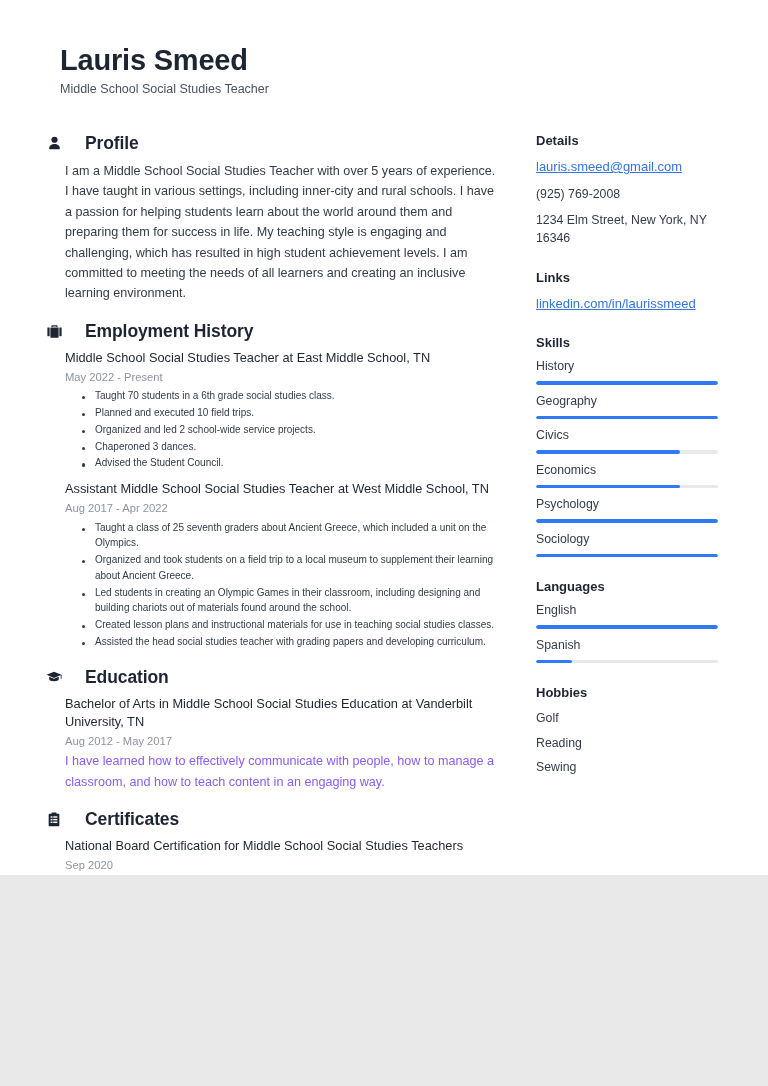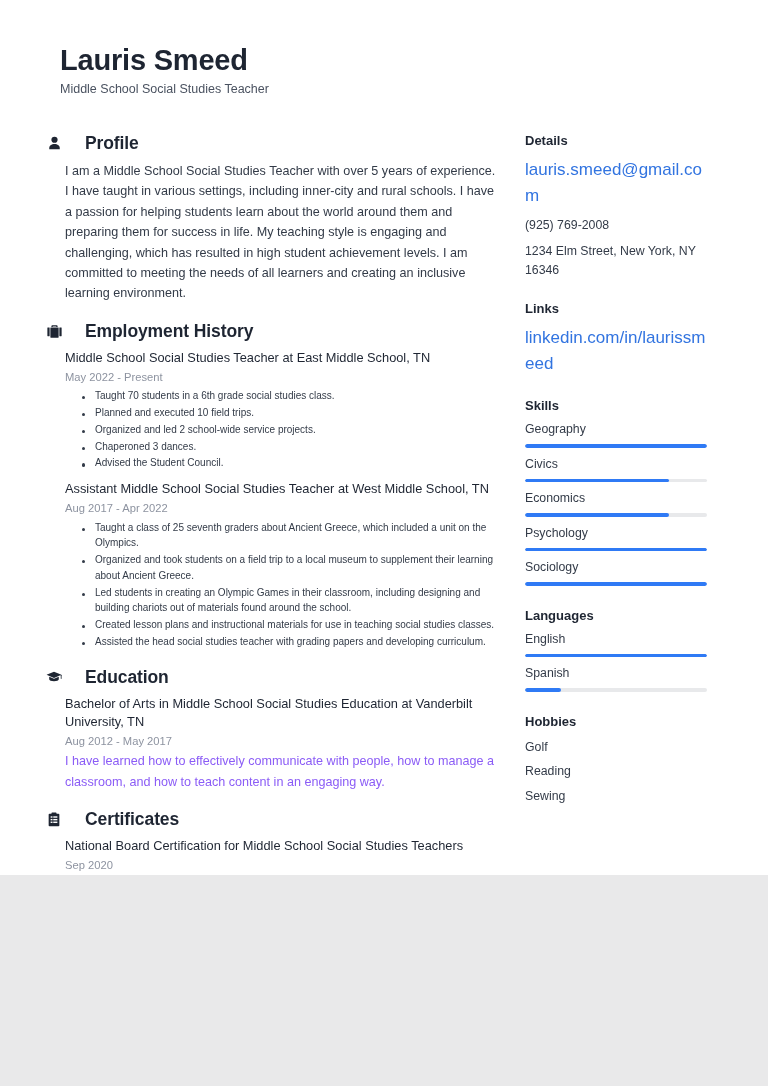--- a/index.html
+++ b/index.html
@@ -53,21 +53,21 @@
 
   
   .left-col {
     position: absolute;
     left: 36px;
     top: 133px;
     width: 456px;
   }
   .right-col {
     position: absolute;
-    left: 517px;
+    left: 528px;
     top: 133px;
     width: 182px;
   }
 
   
   .section {
     margin-bottom: 17px;
   }
   .section-head {
     display: flex;
@@ -157,23 +157,24 @@
     color: #1e2532;
     margin-bottom: 9px;
   }
   .side-line {
     font-size: 12.3px;
     line-height: 1.5;
     color: #333b48;
     margin-bottom: 8px;
   }
   .side-link {
-    font-size: 17px;
+    font-size: 13px;
     line-height: 1.5;
     color: #3274e0;
+    text-decoration: underline;
     word-break: break-word;
     display: block;
     margin-bottom: 8px;
     cursor: pointer;
   }
   .hobby {
     font-size: 12.3px;
     line-height: 1.5;
     color: #333b48;
     margin-bottom: 6px;
@@ -334,20 +335,26 @@
 
       <div class="side-section">
         <div class="side-title">Links</div>
         <a class="side-link">linkedin.com/in/laurissmeed</a>
       </div>
 
       <div class="side-section">
         <div class="side-title">Skills</div>
 
         <div class="bar-item">
+          <div class="bar-label">History</div>
+          <div class="bar-track">
+            <div class="bar-fill" style="width: 100%;"></div>
+          </div>
+        </div>
+        <div class="bar-item">
           <div class="bar-label">Geography</div>
           <div class="bar-track">
             <div class="bar-fill" style="width: 100%;"></div>
           </div>
         </div>
         <div class="bar-item">
           <div class="bar-label">Civics</div>
           <div class="bar-track">
             <div class="bar-fill" style="width: 79%;"></div>
           </div>

